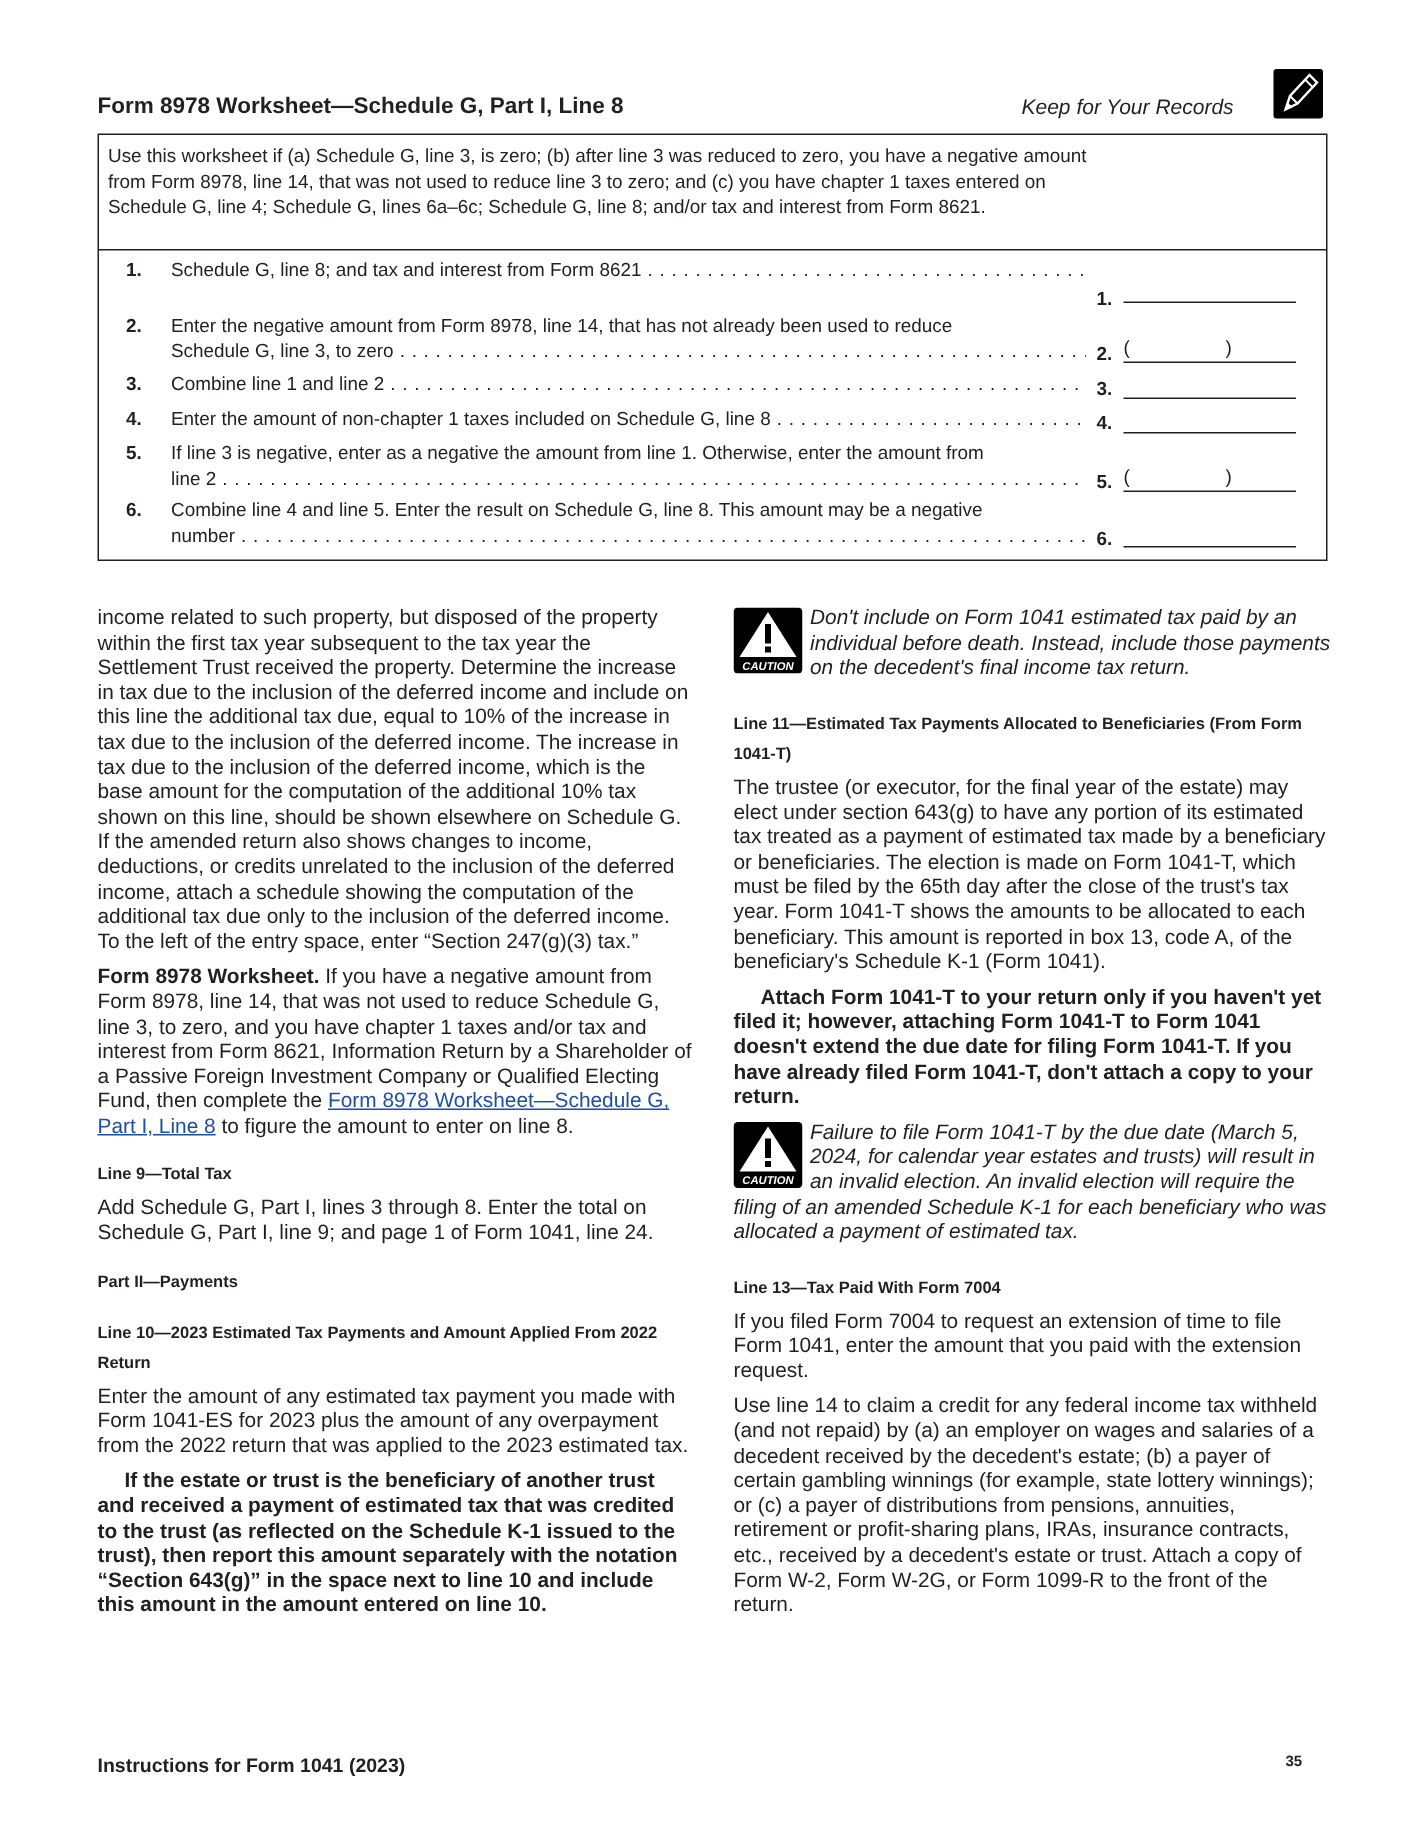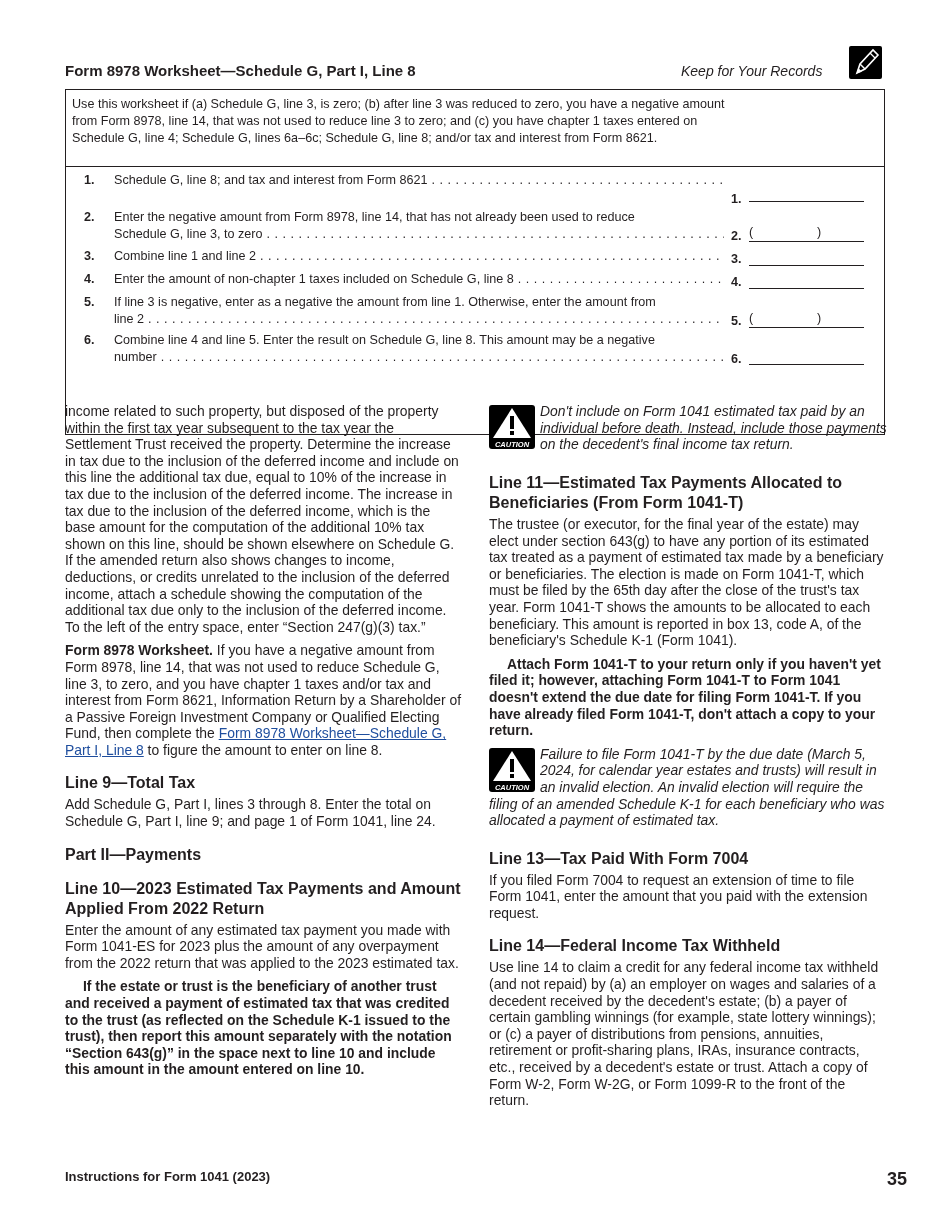--- a/index.html
+++ b/index.html
@@ -3,49 +3,49 @@
 <meta charset="utf-8">
 <style>
   * { box-sizing: border-box; margin: 0; padding: 0; }
   html, body { width: 950px; height: 1230px; background: #ffffff; }
   body { position: relative; font-family: "Liberation Sans", sans-serif; color: #231f20; overflow: hidden; }
 
   .ws-title { position: absolute; left: 65px; top: 62px; font-size: 15px; font-weight: bold; }
   .keep { position: absolute; left: 681px; top: 63px; font-size: 14px; font-style: italic; }
   .pencil { position: absolute; left: 849px; top: 46px; width: 33px; height: 33px; background: #000; border-radius: 2px; }
 
-  .ws-box { position: absolute; left: 65px; top: 89px; width: 820px; height: 346px; border: 1px solid #231f20; }
+  .ws-box { position: absolute; left: 65px; top: 89px; width: 820px; height: 285px; border: 1px solid #231f20; }
   .ws-intro { padding: 6px 6px 4px 6px; font-size: 12.6px; line-height: 17px; width: 690px; }
   .ws-intro-sep { position: absolute; left: 0; right: 0; top: 76px; border-top: 1px solid #231f20; }
 
   .ws-line { position: absolute; left: 0; width: 818px; font-size: 12.6px; line-height: 17px; }
   .ws-num { position: absolute; left: 18px; font-weight: bold; }
   .ws-text { position: absolute; left: 48px; width: 610px; }
   .ws-text .lead { white-space: nowrap; overflow: hidden; display: block; }
   .ws-text .lead::after { content: " . . . . . . . . . . . . . . . . . . . . . . . . . . . . . . . . . . . . . . . . . . . . . . . . . . . . . . . . . . . . . . . . . . . . . . . . . . . . . . . . . . . . . . . . . . . . . . . . . . . . . . . . . . . . . . . . . . . ."; letter-spacing: 0.5px; }
   .ws-ref { position: absolute; left: 665px; font-weight: bold; }
   .ws-entry { position: absolute; left: 683px; width: 115px; height: 16px; border-bottom: 1px solid #231f20; }
   .paren-l { position: absolute; left: 0; top: -2px; }
   .paren-r { position: absolute; left: 68px; top: -2px; }
 
   .col { position: absolute; font-size: 13.9px; line-height: 16.6px; }
   .col-left { left: 65px; top: 403px; width: 398px; }
   .col-right { left: 489px; top: 403px; width: 398px; }
   .col p { margin-bottom: 7px; }
   .col p.indent { text-indent: 18px; font-weight: bold; }
-  .col h2 { font-size: 16px; line-height: 20px; font-weight: bold; margin-top: 15px; margin-bottom: 3px; }
+  .col h2 { font-size: 11px; line-height: 20px; font-weight: bold; margin-top: 15px; margin-bottom: 3px; }
   .run-in { font-weight: bold; }
   .link { color: #1f4e9e; text-decoration: underline; cursor: pointer; }
 
   .caution { position: relative; font-style: italic; min-height: 50px; margin-bottom: 6px; }
   .caution-icon { float: left; width: 46px; height: 44px; margin-right: 5px; margin-top: 2px; position: relative; text-align: center; }
   .caution-icon svg { display: block; }
 
   .footer-left { position: absolute; left: 65px; top: 1169px; font-size: 13px; font-weight: bold; }
-  .footer-right { position: absolute; left: 887px; top: 1169px; font-size: 18px; font-weight: bold; }
+  .footer-right { position: absolute; left: 857px; top: 1169px; font-size: 10px; font-weight: bold; }
 </style>
 </head>
 <body>
 
 <div class="ws-title">Form 8978 Worksheet—Schedule G, Part I, Line 8</div>
 <div class="keep">Keep for Your Records</div>
 <div class="pencil">
   <svg width="33" height="33" viewBox="0 0 33 33">
     <g fill="#fff" stroke="#fff">
       <polygon points="8,27 11,18 24,4 29,9 16,23" fill="none" stroke-width="1.6"></polygon>
@@ -158,18 +158,17 @@
         <polygon points="23,3 42,33 4,33" fill="#fff"></polygon>
         <rect x="21" y="11" width="4" height="13" fill="#000"></rect>
         <rect x="21" y="26" width="4" height="4" fill="#000"></rect>
         <text x="23" y="41.5" font-family="Liberation Sans, sans-serif" font-size="7.5" font-weight="bold" fill="#fff" text-anchor="middle">CAUTION</text>
       </svg>
     </span>
     <span>Failure to file Form 1041-T by the due date (March 5, 2024, for calendar year estates and trusts) will result in an invalid election. An invalid election will require the filing of an amended Schedule K-1 for each beneficiary who was allocated a payment of estimated tax.</span>
   </div>
   <h2 style="margin-top:20px;">Line 13—Tax Paid With Form 7004</h2>
   <p>If you filed Form 7004 to request an extension of time to file Form 1041, enter the amount that you paid with the extension request.</p>
-  <h2>Line 14—Federal Income Tax Withheld</h2>
   <p>Use line 14 to claim a credit for any federal income tax withheld (and not repaid) by (a) an employer on wages and salaries of a decedent received by the decedent's estate; (b) a payer of certain gambling winnings (for example, state lottery winnings); or (c) a payer of distributions from pensions, annuities, retirement or profit-sharing plans, IRAs, insurance contracts, etc., received by a decedent's estate or trust. Attach a copy of Form W-2, Form W-2G, or Form 1099-R to the front of the return.</p>
 </div>
 
 <div class="footer-left">Instructions for Form 1041 (2023)</div>
 <div class="footer-right">35</div>
 
 </body></html>

